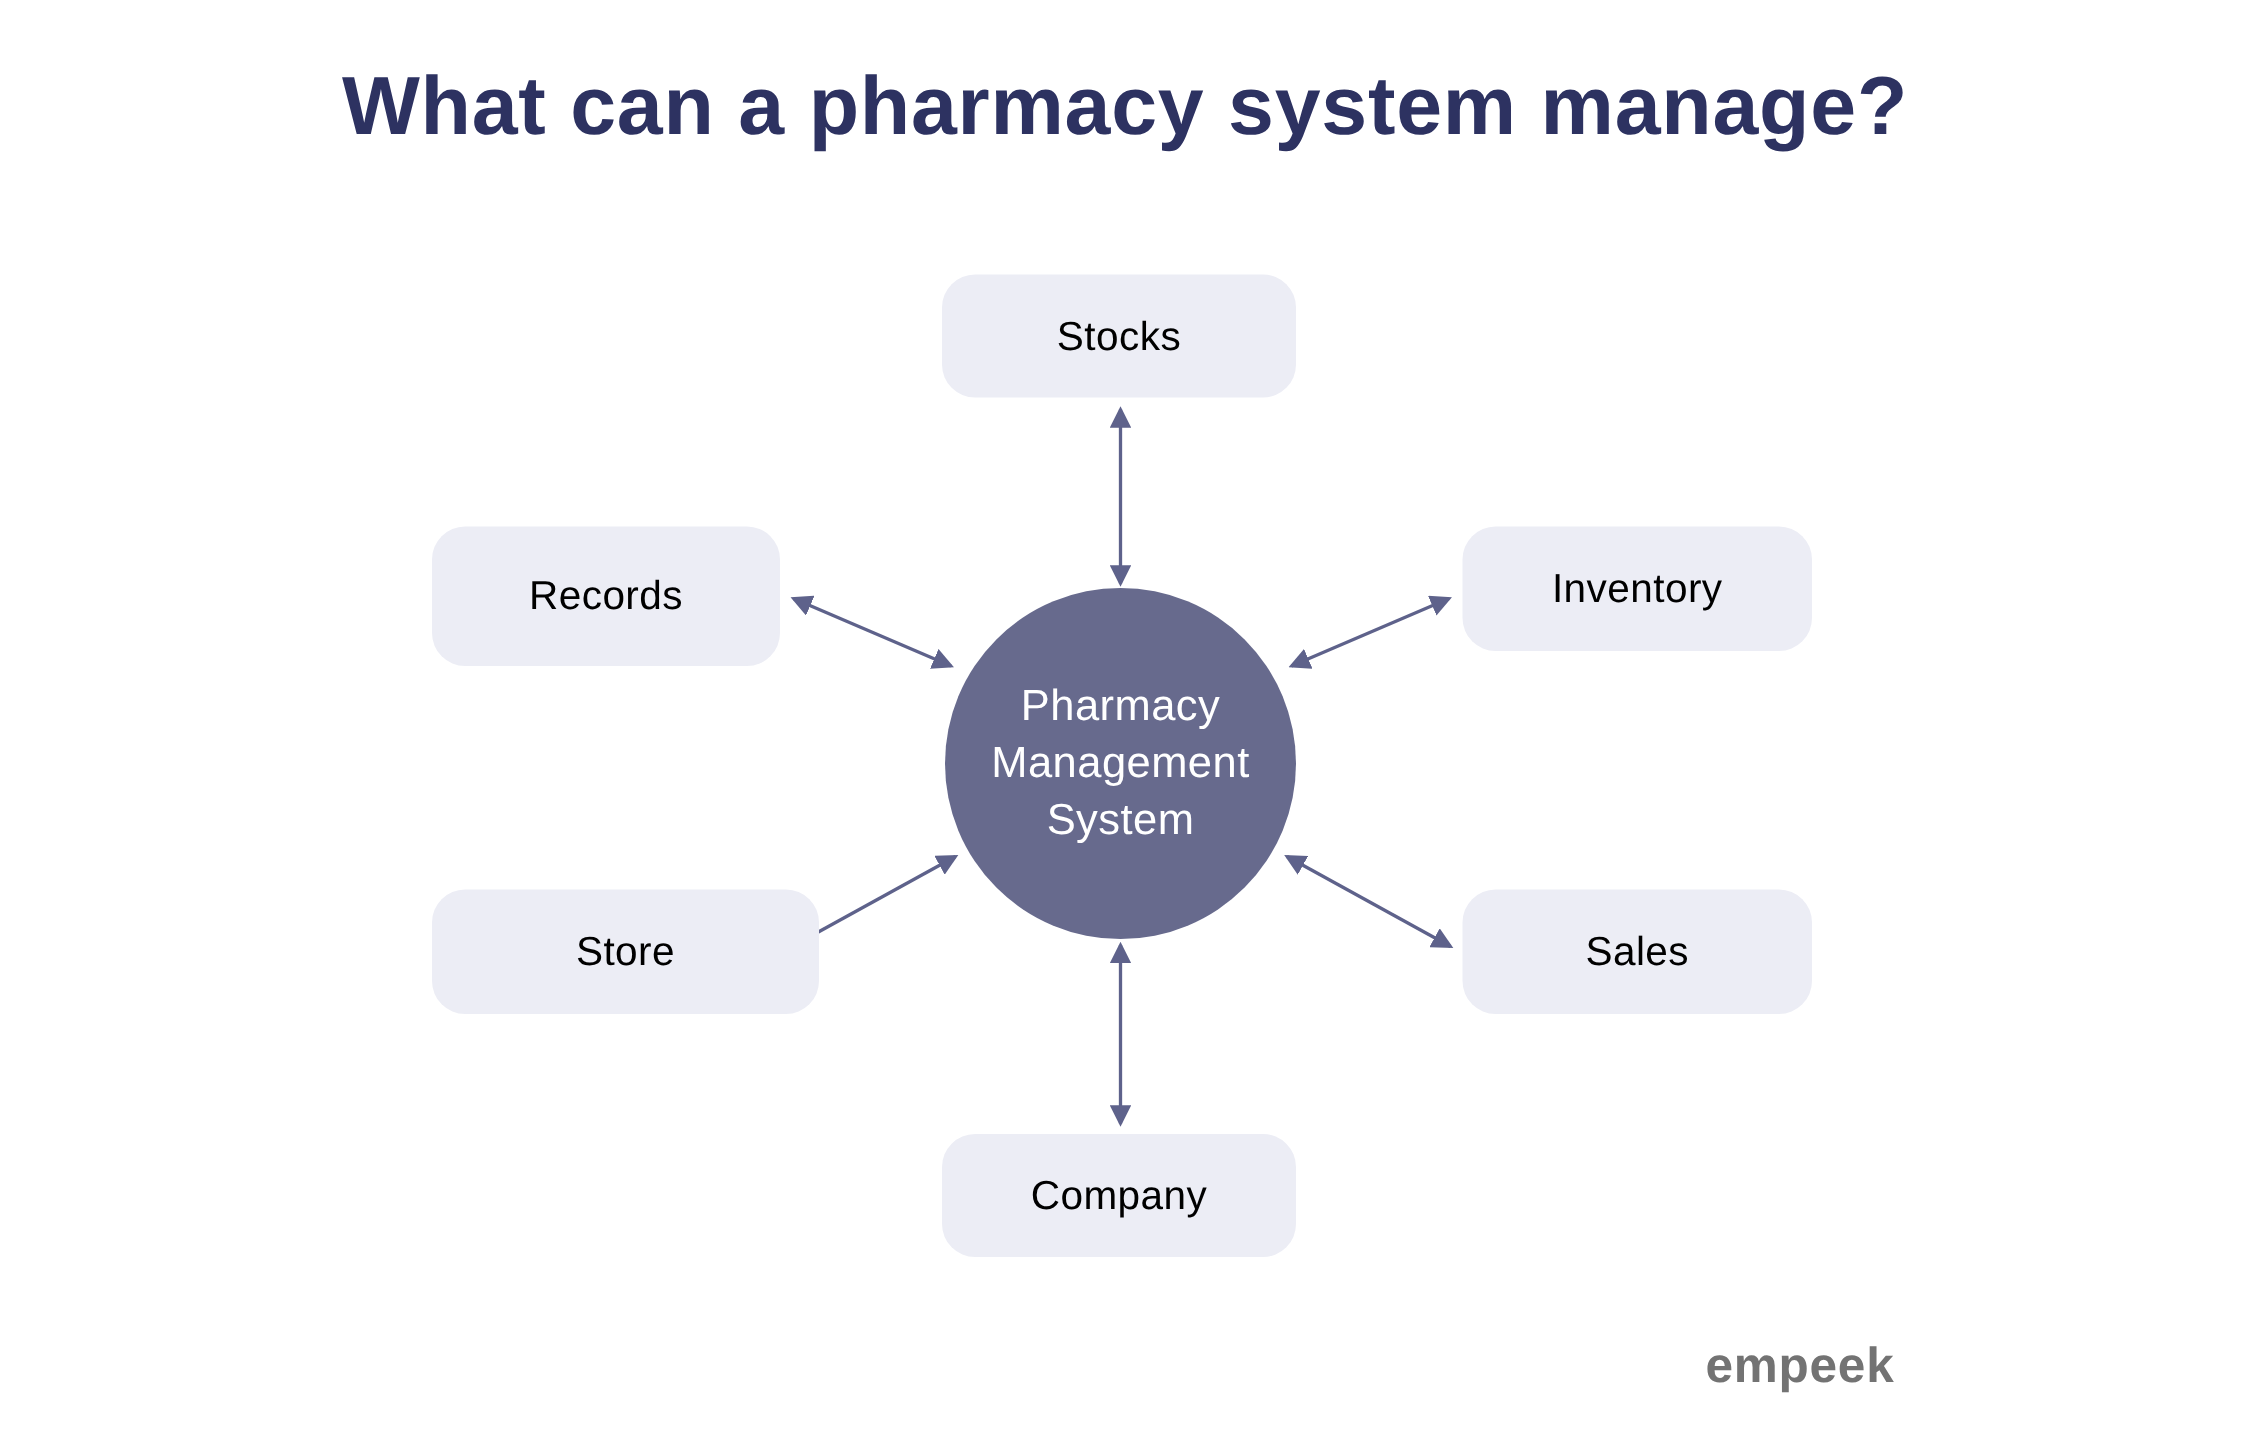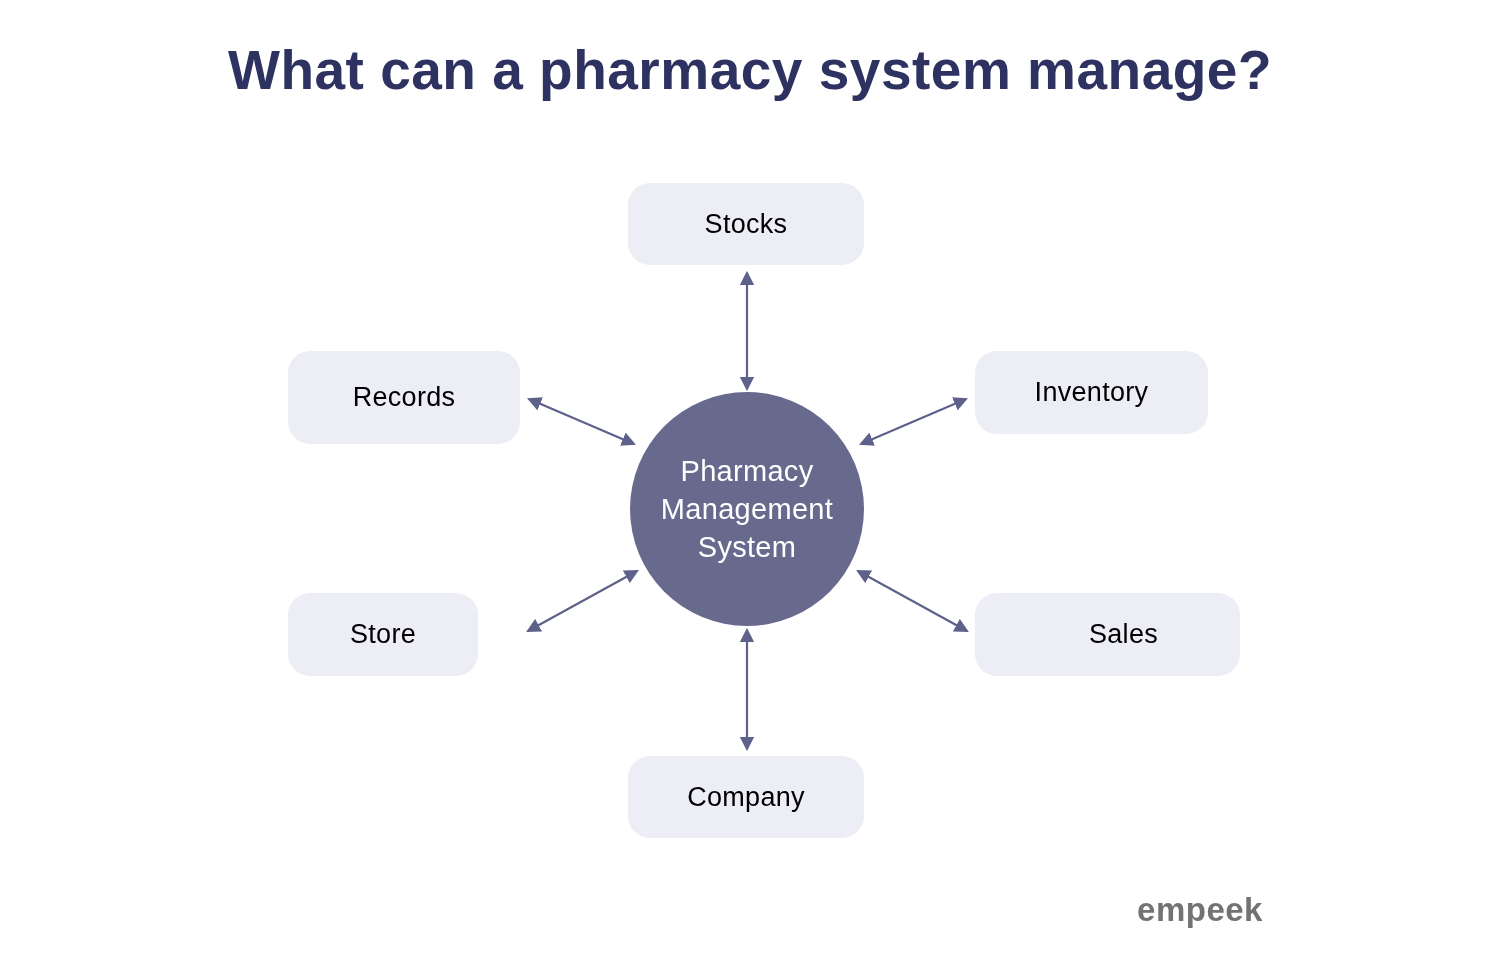--- a/index.html
+++ b/index.html
@@ -42,22 +42,22 @@
     align-items: center;
     justify-content: center;
     font-size: 27px;
     font-weight: 500;
     color: #000000;
     letter-spacing: 0.3px;
   }
   .box-stocks    { left: 628px; top: 183px; width: 236px; height: 82px; }
   .box-records   { left: 288px; top: 351px; width: 232px; height: 93px; }
   .box-inventory { left: 975px; top: 351px; width: 233px; height: 83px; }
-  .box-store     { left: 288px; top: 593px; width: 190px; height: 83px; }
-  .box-sales     { left: 975px; top: 593px; width: 233px; height: 83px; padding-left: 32px; }
+  .box-store     { left: 288px; top: 593px; width: 258px; height: 83px; }
+  .box-sales     { left: 975px; top: 593px; width: 233px; height: 83px; }
   .box-company   { left: 628px; top: 756px; width: 236px; height: 82px; }
   .center-circle {
     position: absolute;
     left: 630px;
     top: 392px;
     width: 234px;
     height: 234px;
     border-radius: 50%;
     background: #676a8d;
     display: flex;

